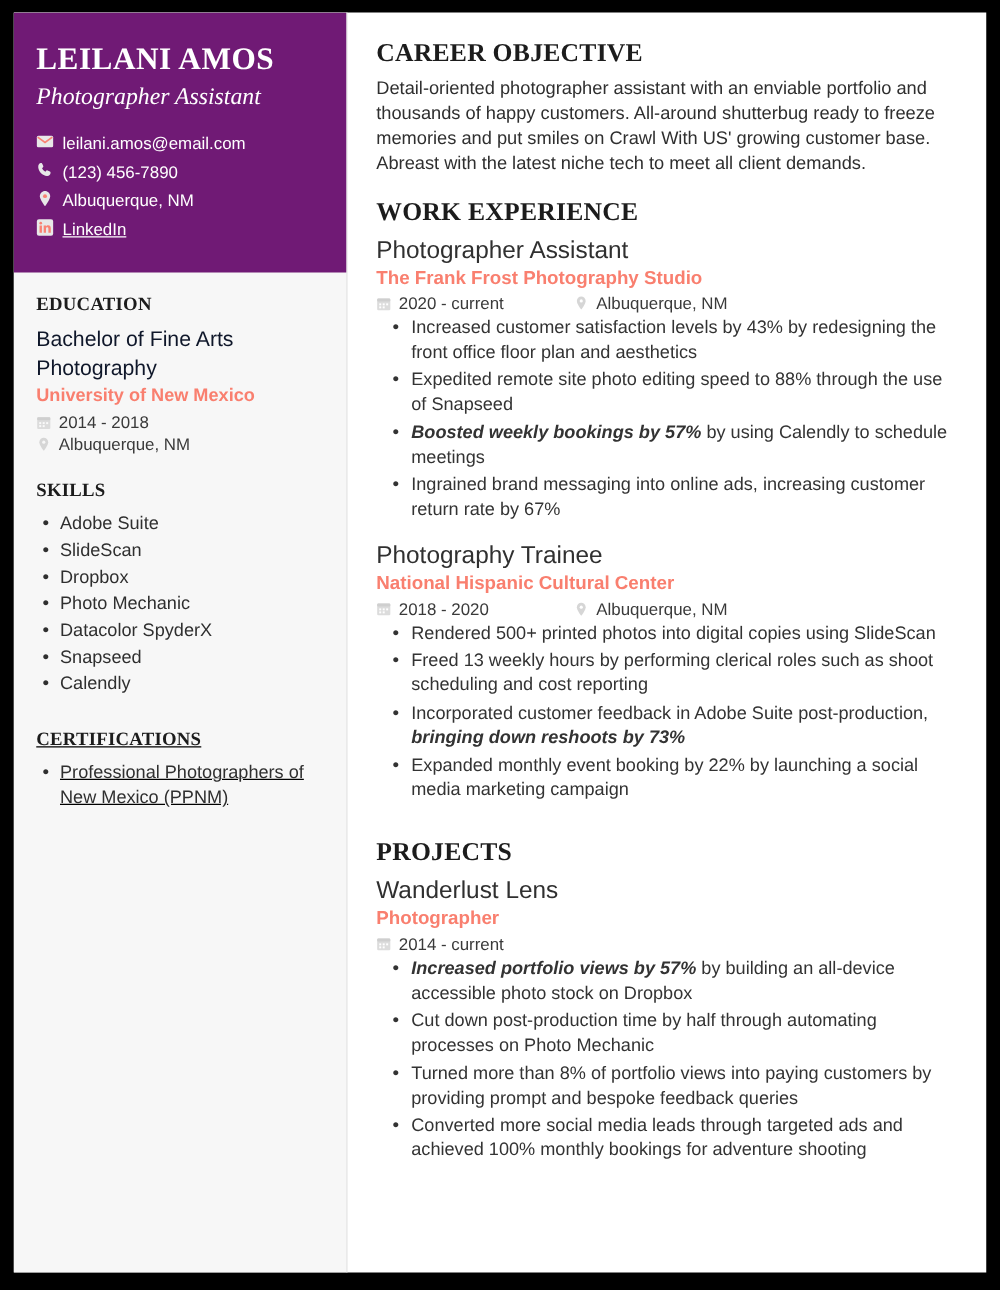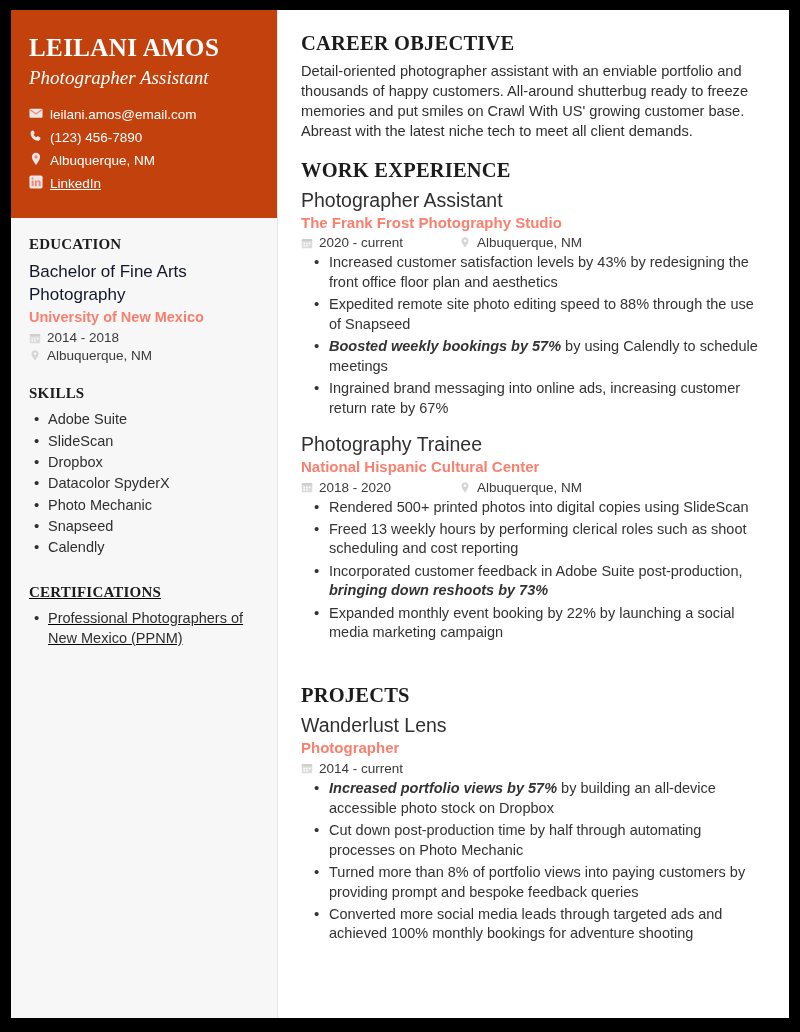--- a/index.html
+++ b/index.html
@@ -26,21 +26,21 @@
 
   
   .sidebar {
     width: 267px;
     flex: 0 0 267px;
     background: #f7f7f7;
     border-right: 1px solid #e6e6e6;
     box-sizing: border-box;
   }
   .header-block {
-    background: #c2410c;
+    background: #701a75;
     padding: 24px 18px 20px 18px;
     box-sizing: border-box;
   }
   .name {
     font-family: "Liberation Serif", serif;
     font-weight: bold;
     font-size: 25px;
     letter-spacing: 0.4px;
     color: #ffffff;
     margin: 0 0 4px 0;
@@ -295,22 +295,22 @@
           <span>Albuquerque, NM</span>
         </div>
       </section>
 
       <section style="margin-top:22px;">
         <h2 class="side-heading">SKILLS</h2>
         <ul class="side-list">
           <li>Adobe Suite</li>
           <li>SlideScan</li>
           <li>Dropbox</li>
+          <li>Photo Mechanic</li>
           <li>Datacolor SpyderX</li>
-          <li>Photo Mechanic</li>
           <li>Snapseed</li>
           <li>Calendly</li>
         </ul>
       </section>
 
       <section style="margin-top:26px;text-decoration:underline;">
         <h2 class="side-heading">CERTIFICATIONS</h2>
         <ul class="side-list">
           <li>Professional Photographers of New Mexico (PPNM)</li>
         </ul>
@@ -395,21 +395,21 @@
         </div>
         <ul class="bullets">
           <li><span></span><b></b><span>Rendered 500+ printed photos into digital copies using SlideScan</span></li>
           <li><span></span><b></b><span>Freed 13 weekly hours by performing clerical roles such as shoot scheduling and cost reporting</span></li>
           <li><span>Incorporated customer feedback in Adobe Suite post-production, </span><b>bringing down reshoots by 73%</b><span></span></li>
           <li><span></span><b></b><span>Expanded monthly event booking by 22% by launching a social media marketing campaign</span></li>
         </ul>
       </div>
     </section>
 
-    <section class="section" style="margin-top:41px;">
+    <section class="section" style="margin-top:28px;">
       <h2 class="main-heading">PROJECTS</h2>
       <div class="entry">
         <div class="entry-title">Wanderlust Lens</div>
         <div class="entry-org">Photographer</div>
         <div class="entry-meta">
           <div class="meta-row meta-date">
             <span class="ico">
               <svg width="12" height="12" viewBox="0 0 16 16">
                   <rect x="1" y="2.5" width="14" height="12.5" rx="1.2" fill="#dcdcdc"></rect>
                   <rect x="1" y="2.5" width="14" height="3.2" rx="1.2" fill="#cfcfcf"></rect>

